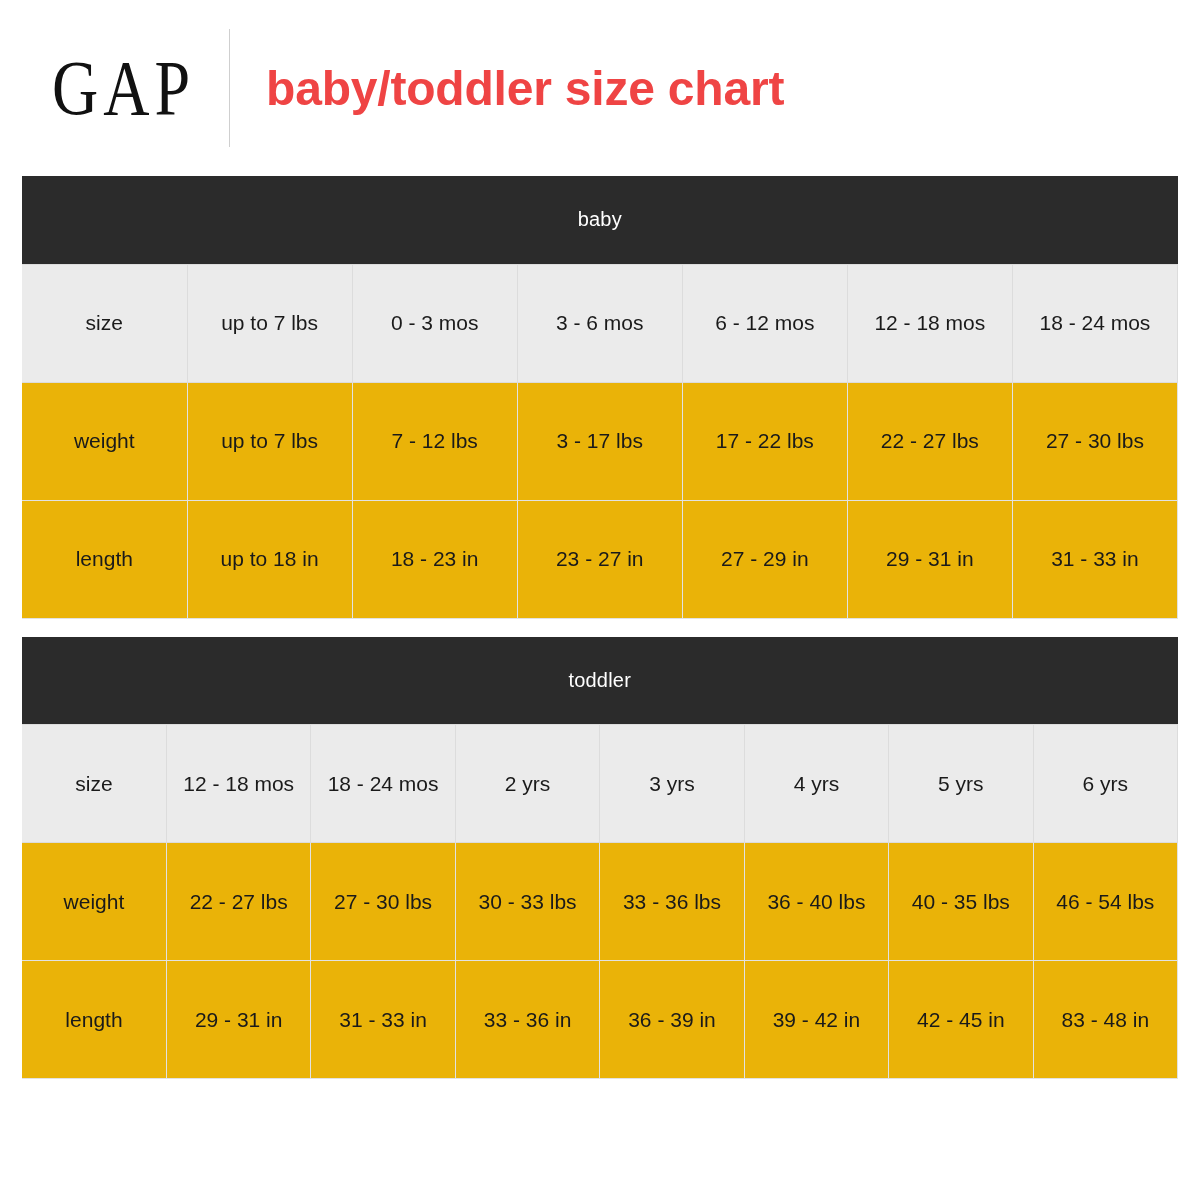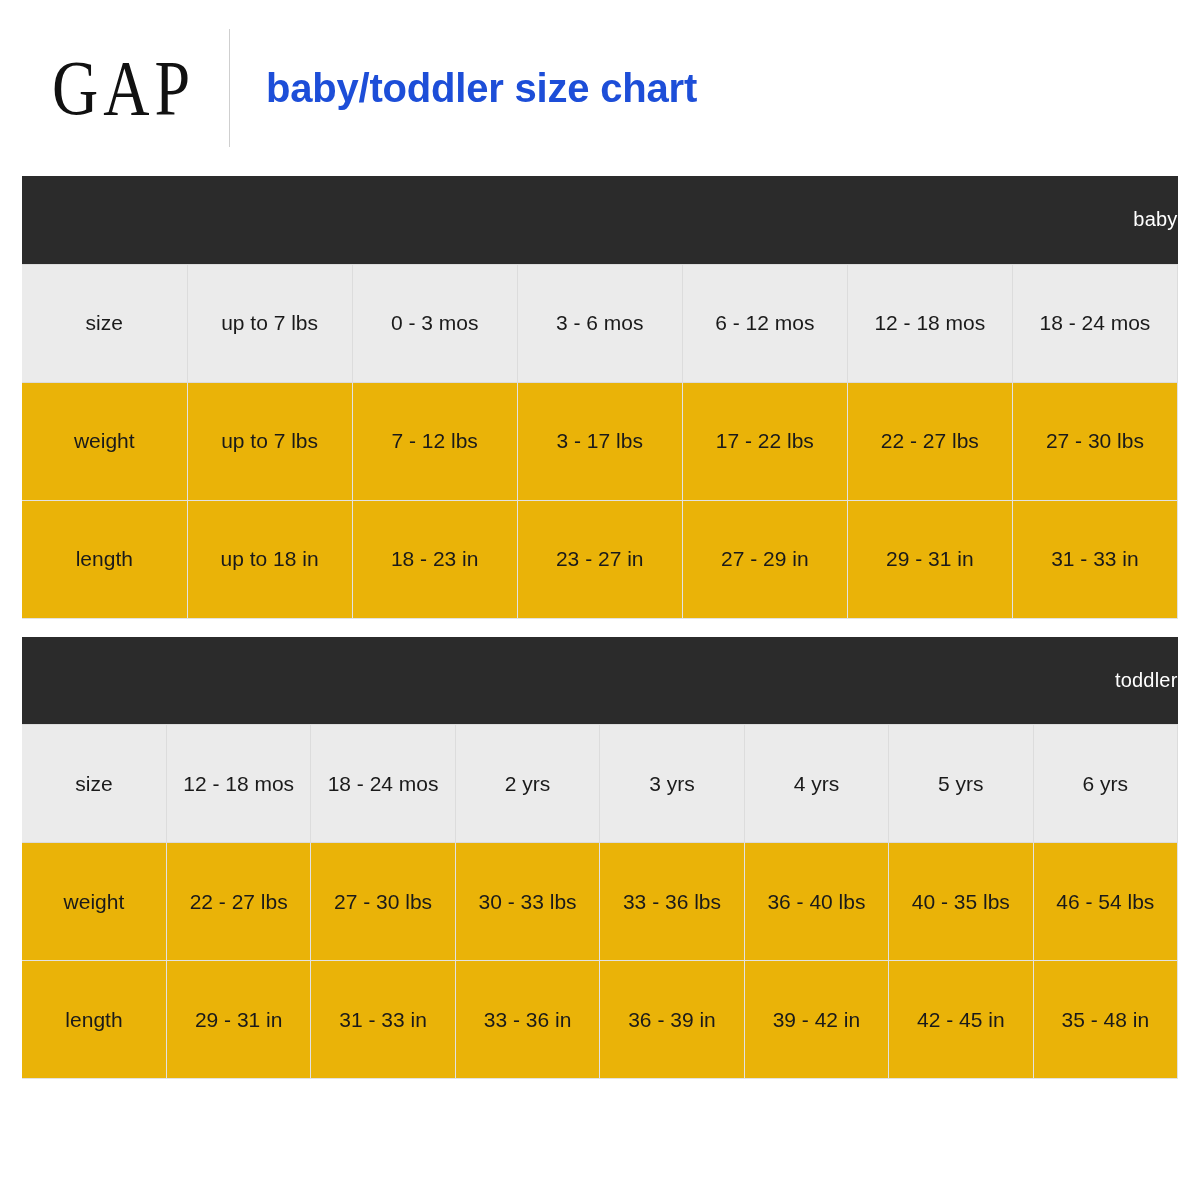--- a/index.html
+++ b/index.html
@@ -39,43 +39,43 @@
     font-weight: 400;
     transform: scaleY(1.22);
     transform-origin: center;
   }
   .divider {
     width: 1px;
     height: 118px;
     background: #cfcfcf;
   }
   .title {
-    font-size: 40px;
+    font-size: 48px;
     font-weight: 700;
-    color: #1d4ed8;
+    color: #ef4444;
     padding-left: 36px;
     letter-spacing: -0.2px;
   }
 
   
   .table-wrap {
     padding: 0 22px;
     box-sizing: border-box;
   }
   table {
     width: 1156px;
     border-collapse: collapse;
     table-layout: fixed;
   }
   .band {
     background: #2b2b2b;
     color: #ffffff;
     font-size: 20px;
     font-weight: 400;
-    text-align: right;
+    text-align: center;
     height: 88px;
     vertical-align: middle;
     letter-spacing: 0.2px;
   }
   td, th {
     border: 1px solid #e2e2e2;
     text-align: center;
     font-size: 21px;
     font-weight: 400;
     color: #1a1a1a;
@@ -184,19 +184,19 @@
           <td>46 - 54 lbs</td>
         </tr>
         <tr class="data-row">
           <td class="row-label">length</td>
           <td>29 - 31 in</td>
           <td>31 - 33 in</td>
           <td>33 - 36 in</td>
           <td>36 - 39 in</td>
           <td>39 - 42 in</td>
           <td>42 - 45 in</td>
-          <td>35 - 48 in</td>
+          <td>83 - 48 in</td>
         </tr>
       </tbody>
     </table>
   </div>
 
 </div>
 
 </body></html>

